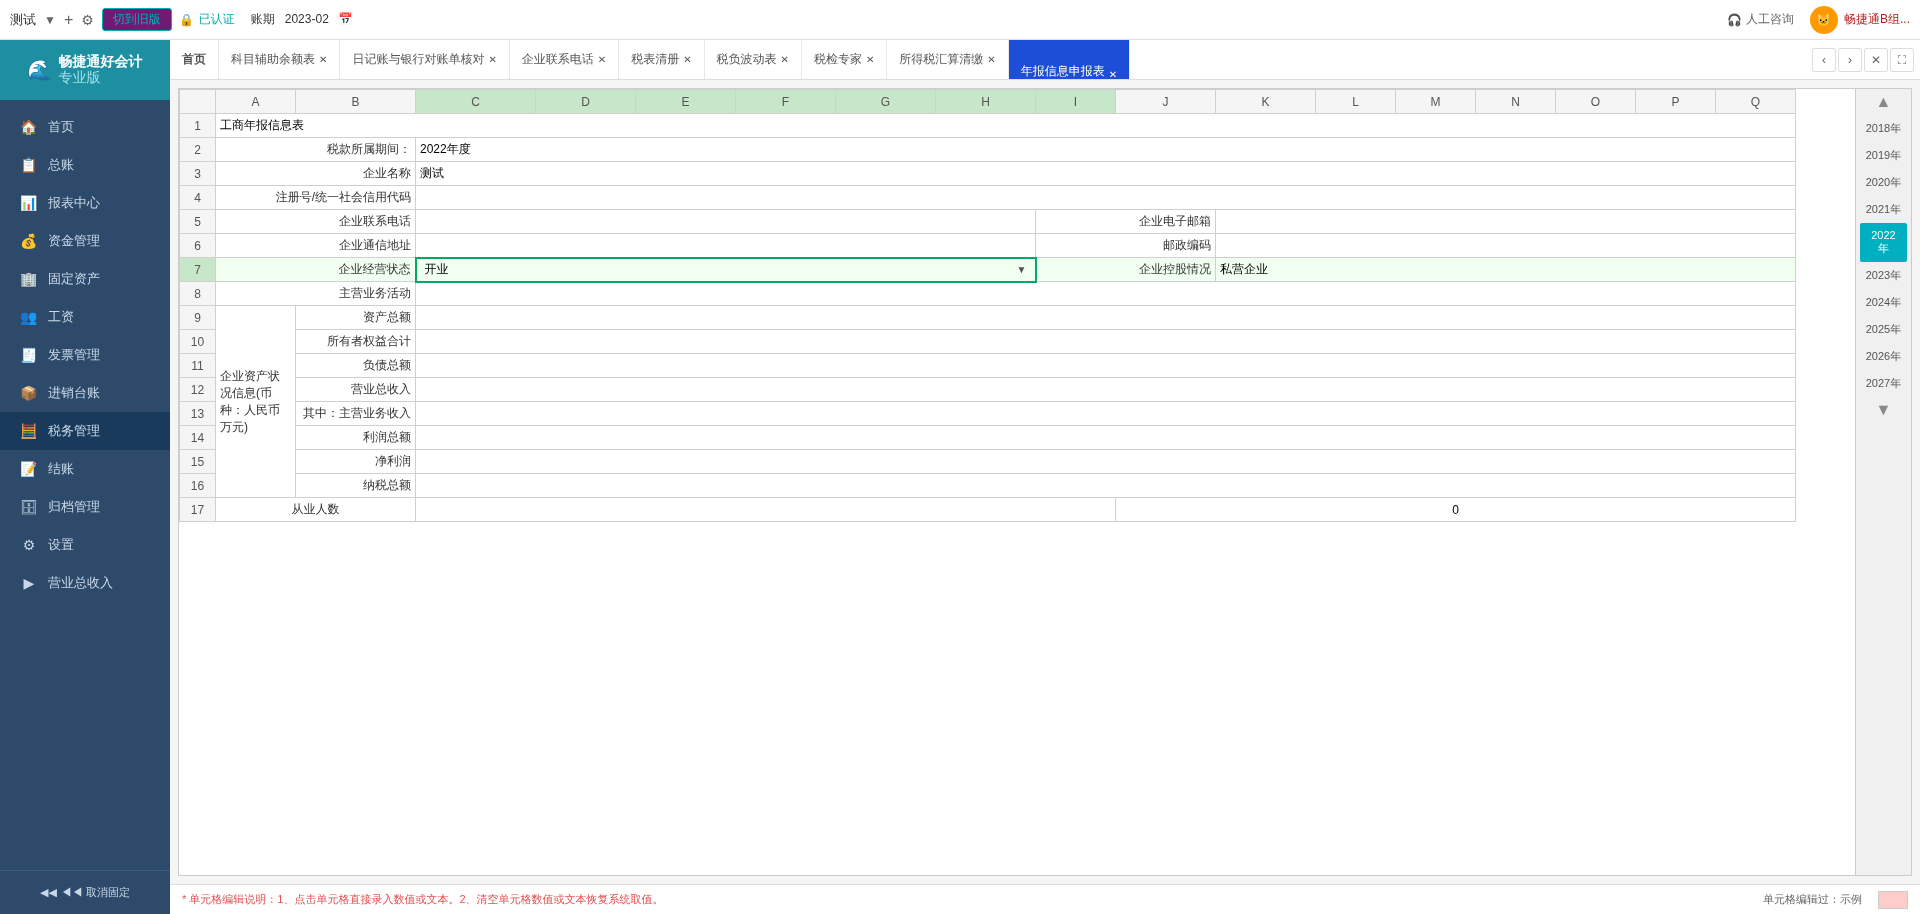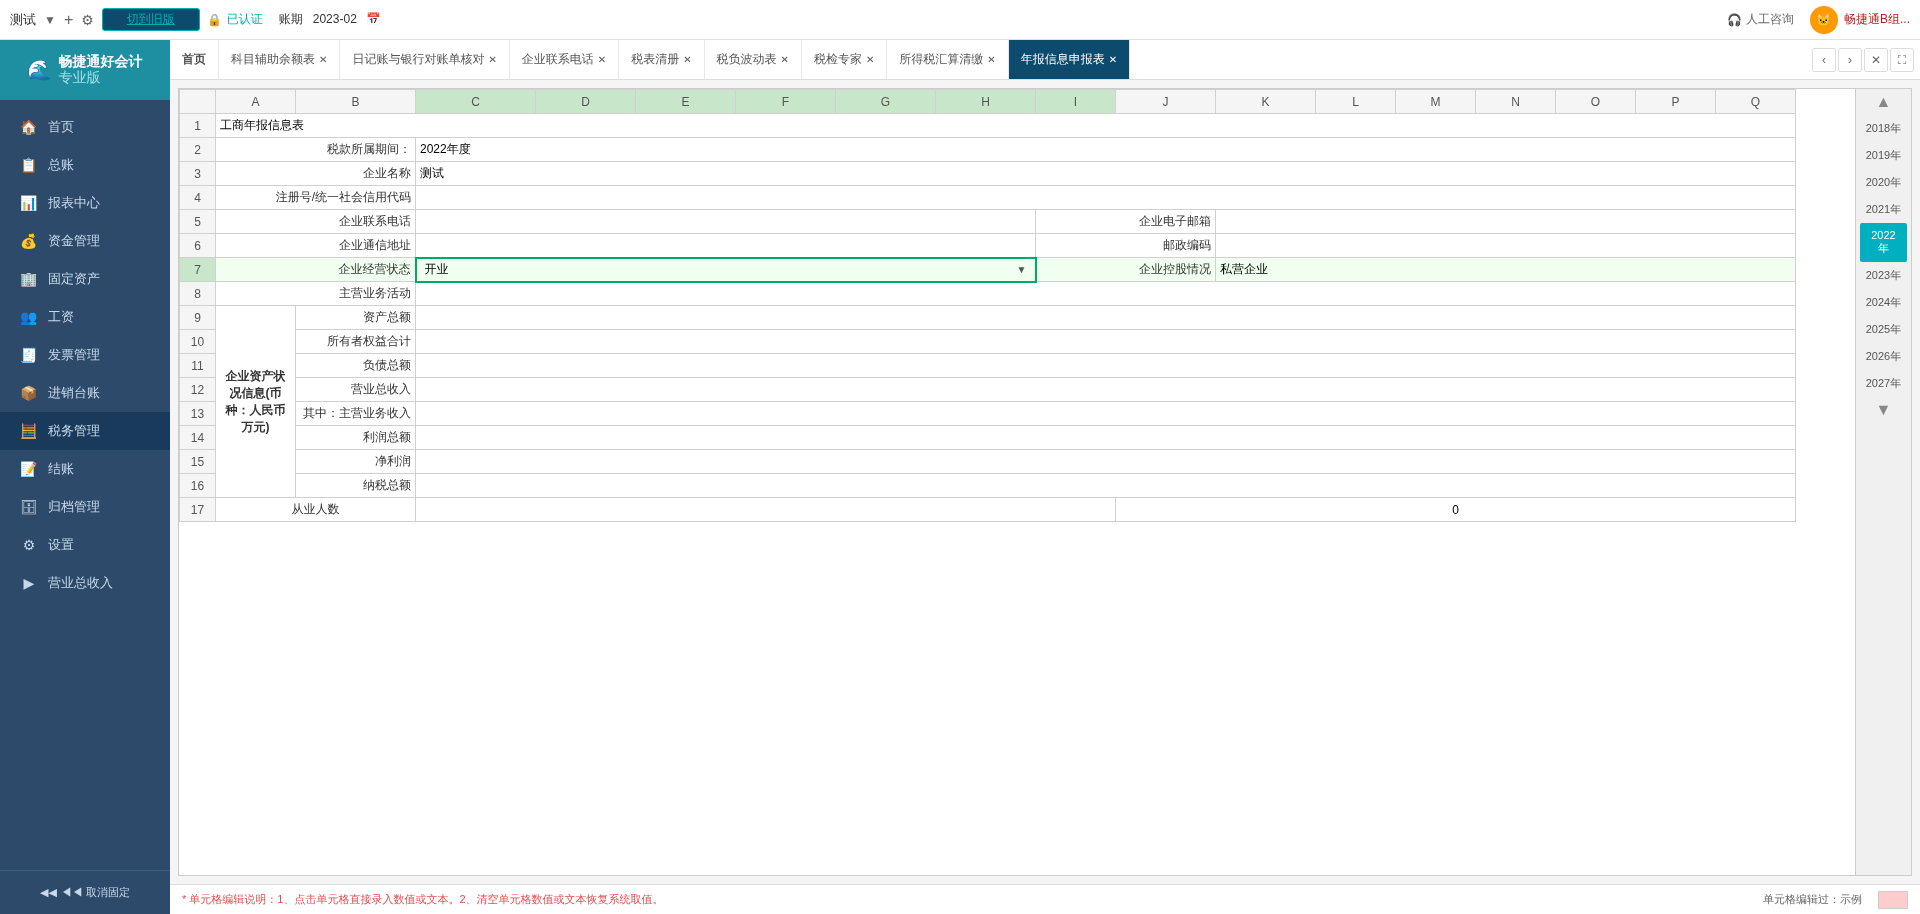--- a/index.html
+++ b/index.html
@@ -5,21 +5,21 @@
     * { box-sizing: border-box; margin: 0; padding: 0; }
     body { font-family: "Microsoft YaHei", "PingFang SC", sans-serif; font-size: 12px; background: #f0f2f5; display: flex; flex-direction: column; height: 914px; overflow: hidden; }
 
     
     .top-bar { height: 40px; background: #fff; display: flex; align-items: center; padding: 0 10px; border-bottom: 1px solid #e0e0e0; flex-shrink: 0; }
     .top-bar-left { display: flex; align-items: center; gap: 8px; }
     .top-bar-title { font-size: 13px; color: #333; }
     .top-bar-arrow { color: #666; font-size: 12px; cursor: pointer; }
     .top-bar-add { color: #666; font-size: 16px; cursor: pointer; }
     .top-bar-gear { color: #666; font-size: 14px; cursor: pointer; }
-    .btn-old { border: 1px solid #00b0b0; color: #00b0b0; background: #0c4a6e; padding: 2px 24px; border-radius: 3px; font-size: 12px; cursor: pointer; text-decoration: underline; }
+    .btn-old { border: 1px solid #00b0b0; color: #00b0b0; background: #701a75; padding: 2px 10px; border-radius: 3px; font-size: 12px; cursor: pointer; }
     .certified { display: flex; align-items: center; gap: 4px; color: #00b0b0; font-size: 12px; }
     .period { font-size: 12px; color: #333; margin-left: 8px; }
     .top-bar-right { margin-left: auto; display: flex; align-items: center; gap: 16px; }
     .support-btn { display: flex; align-items: center; gap: 4px; color: #666; font-size: 12px; cursor: pointer; }
     .user-area { display: flex; align-items: center; gap: 6px; }
     .user-avatar { width: 28px; height: 28px; border-radius: 50%; background: #ff9900; display: flex; align-items: center; justify-content: center; }
     .user-name { font-size: 12px; color: #b91c1c; }
 
     
     .main-layout { display: flex; flex: 1; overflow: hidden; }
@@ -35,21 +35,21 @@
     .sidebar-icon { width: 18px; height: 18px; display: flex; align-items: center; justify-content: center; font-size: 14px; }
     .sidebar-bottom { padding: 8px 0; border-top: 1px solid #3a5f84; }
     .cancel-fixed { display: flex; align-items: center; gap: 4px; padding: 6px 12px; color: #c8d8e8; cursor: pointer; font-size: 11px; justify-content: center; }
 
     
     .content-area { flex: 1; display: flex; flex-direction: column; overflow: hidden; background: #f5f5f5; }
 
     
     .tab-bar { height: 40px; background: #fff; display: flex; align-items: center; border-bottom: 1px solid #ddd; overflow-x: auto; flex-shrink: 0; }
     .tab-item { height: 40px; display: flex; align-items: center; gap: 4px; padding: 0 12px; color: #555; font-size: 12px; white-space: nowrap; cursor: pointer; border-right: 1px solid #e8e8e8; flex-shrink: 0; }
-    .tab-item.active { background: #0c4a6e; color: #fff; }
+    .tab-item.active { background: #1d4ed8; color: #fff; align-items: flex-end; }
     .tab-item .close-icon { font-size: 10px; cursor: pointer; color: inherit; }
     .tab-home { font-weight: bold; }
     .tab-nav-btns { display: flex; align-items: center; gap: 2px; margin-left: auto; padding-right: 6px; flex-shrink: 0; }
     .tab-nav-btn { width: 24px; height: 24px; display: flex; align-items: center; justify-content: center; cursor: pointer; color: #666; border: 1px solid #ddd; border-radius: 2px; font-size: 12px; }
 
     
     .page-content { flex: 1; display: flex; flex-direction: column; overflow: hidden; padding: 8px; }
 
     
     .sub-tabs { display: flex; align-items: center; border-bottom: 2px solid #e0e0e0; margin-bottom: 8px; }
@@ -343,21 +343,21 @@
               </tr>
 
               <tr>
                 <td class="row-header">8</td>
                 <td colspan="2" class="cell-label">主营业务活动</td>
                 <td colspan="15"></td>
               </tr>
 
               <tr>
                 <td class="row-header">9</td>
-                <td class="cell-label" rowspan="8" style="text-align:center;white-space:normal;word-break:break-all;width:80px;font-weight:bold;">企业资产状况信息(币种：人民币万元)</td>
+                <td class="cell-label" rowspan="8" style="text-align:left;white-space:normal;word-break:break-all;width:80px;">企业资产状况信息(币种：人民币万元)</td>
                 <td class="cell-label">资产总额</td>
                 <td colspan="15"></td>
               </tr>
 
               <tr>
                 <td class="row-header">10</td>
                 <td class="cell-label">所有者权益合计</td>
                 <td colspan="15"></td>
               </tr>
 

